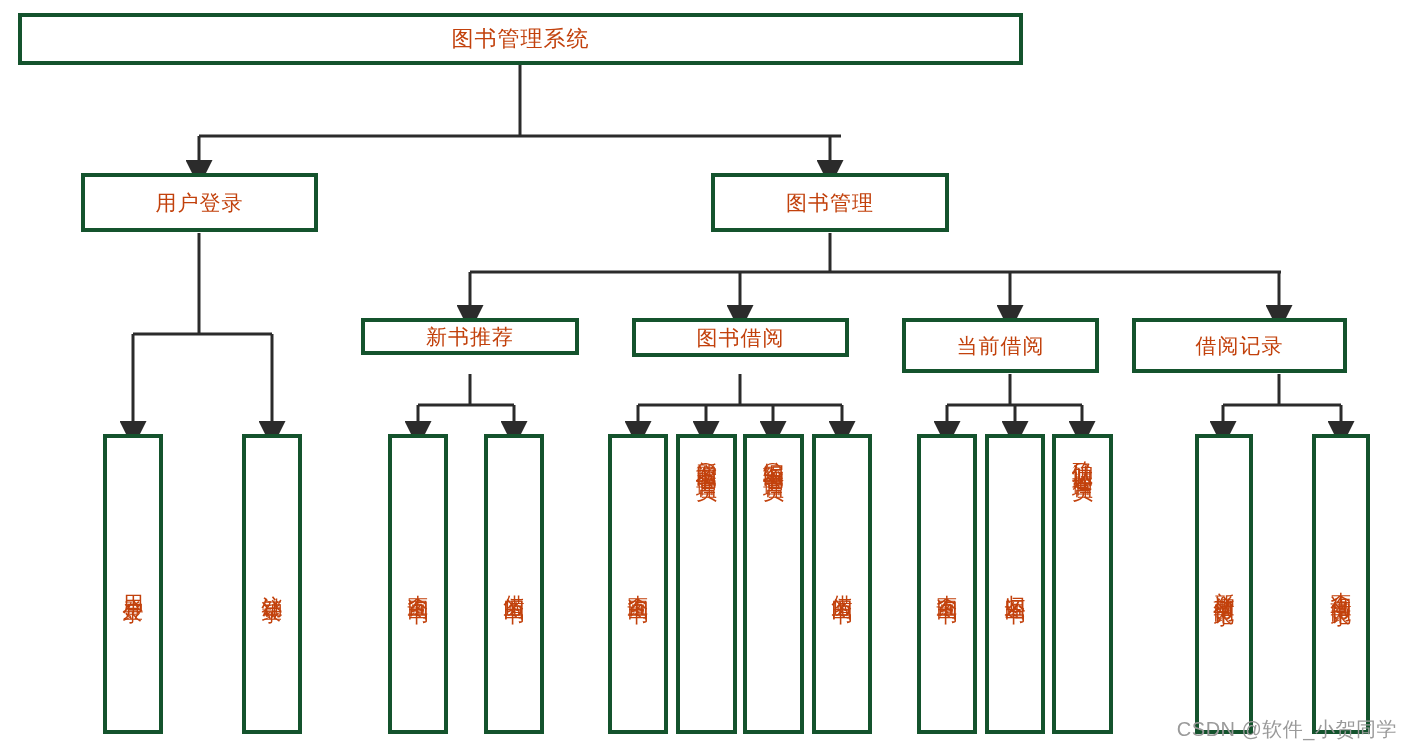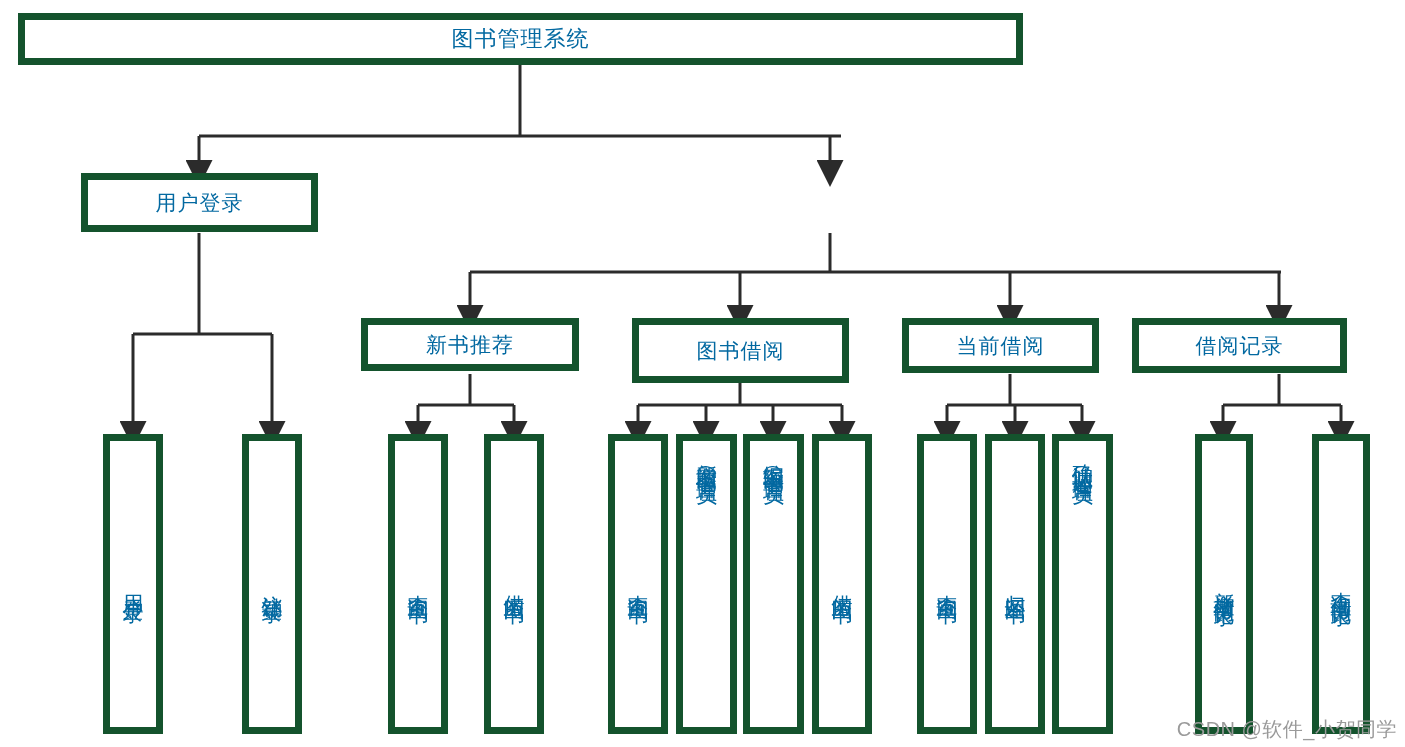--- a/index.html
+++ b/index.html
@@ -2,23 +2,23 @@
 <html><head>
 <meta charset="utf-8">
 <style>
   html,body{margin:0;padding:0;background:#ffffff;}
   body{width:1405px;height:747px;overflow:hidden;
        font-family:"Liberation Sans","DejaVu Sans",sans-serif;}
   #diagram{position:relative;width:1405px;height:747px;background:#ffffff;}
   #edges{position:absolute;left:0;top:0;width:1405px;height:747px;}
 
   .node{position:absolute;box-sizing:border-box;
-        border:7px solid #14532d;background:#ffffff;
+        border:4px solid #14532d;background:#ffffff;
         display:flex;align-items:center;justify-content:center;
-        color:#0369a1;}
+        color:#c2410c;}
   .node .lbl{display:block;text-align:center;white-space:nowrap;}
 
   
   .h-node .lbl{font-size:21px;line-height:1.2;letter-spacing:1px;}
   .node.root .lbl{font-size:22px;}
 
   
   .v-node{align-items:center;justify-content:center;padding:6px 0;}
   .v-node.top-align{align-items:flex-start;}
   .v-node .lbl{writing-mode:vertical-rl;text-orientation:upright;
@@ -84,25 +84,28 @@
     </g>
   </svg>
 
   <div class="node h-node root" style="left:18px;top:13px;width:1005px;height:52px;">
     <span class="lbl">图书管理系统</span>
   </div>
 
   <div class="node h-node" style="left:81px;top:173px;width:237px;height:59px;">
     <span class="lbl">用户登录</span>
   </div>
+  <div class="node h-node" style="left:711px;top:173px;width:238px;height:59px;">
+    <span class="lbl">图书管理</span>
+  </div>
 
-  <div class="node h-node" style="left:361px;top:318px;width:218px;height:53px;">
+  <div class="node h-node" style="left:361px;top:318px;width:218px;height:37px;">
     <span class="lbl">新书推荐</span>
   </div>
-  <div class="node h-node" style="left:632px;top:318px;width:217px;height:65px;">
+  <div class="node h-node" style="left:632px;top:318px;width:217px;height:39px;">
     <span class="lbl">图书借阅</span>
   </div>
   <div class="node h-node" style="left:902px;top:318px;width:197px;height:55px;">
     <span class="lbl">当前借阅</span>
   </div>
   <div class="node h-node" style="left:1132px;top:318px;width:215px;height:55px;">
     <span class="lbl">借阅记录</span>
   </div>
 
   <div class="node v-node" style="left:103px;top:434px;width:60px;height:300px;">

